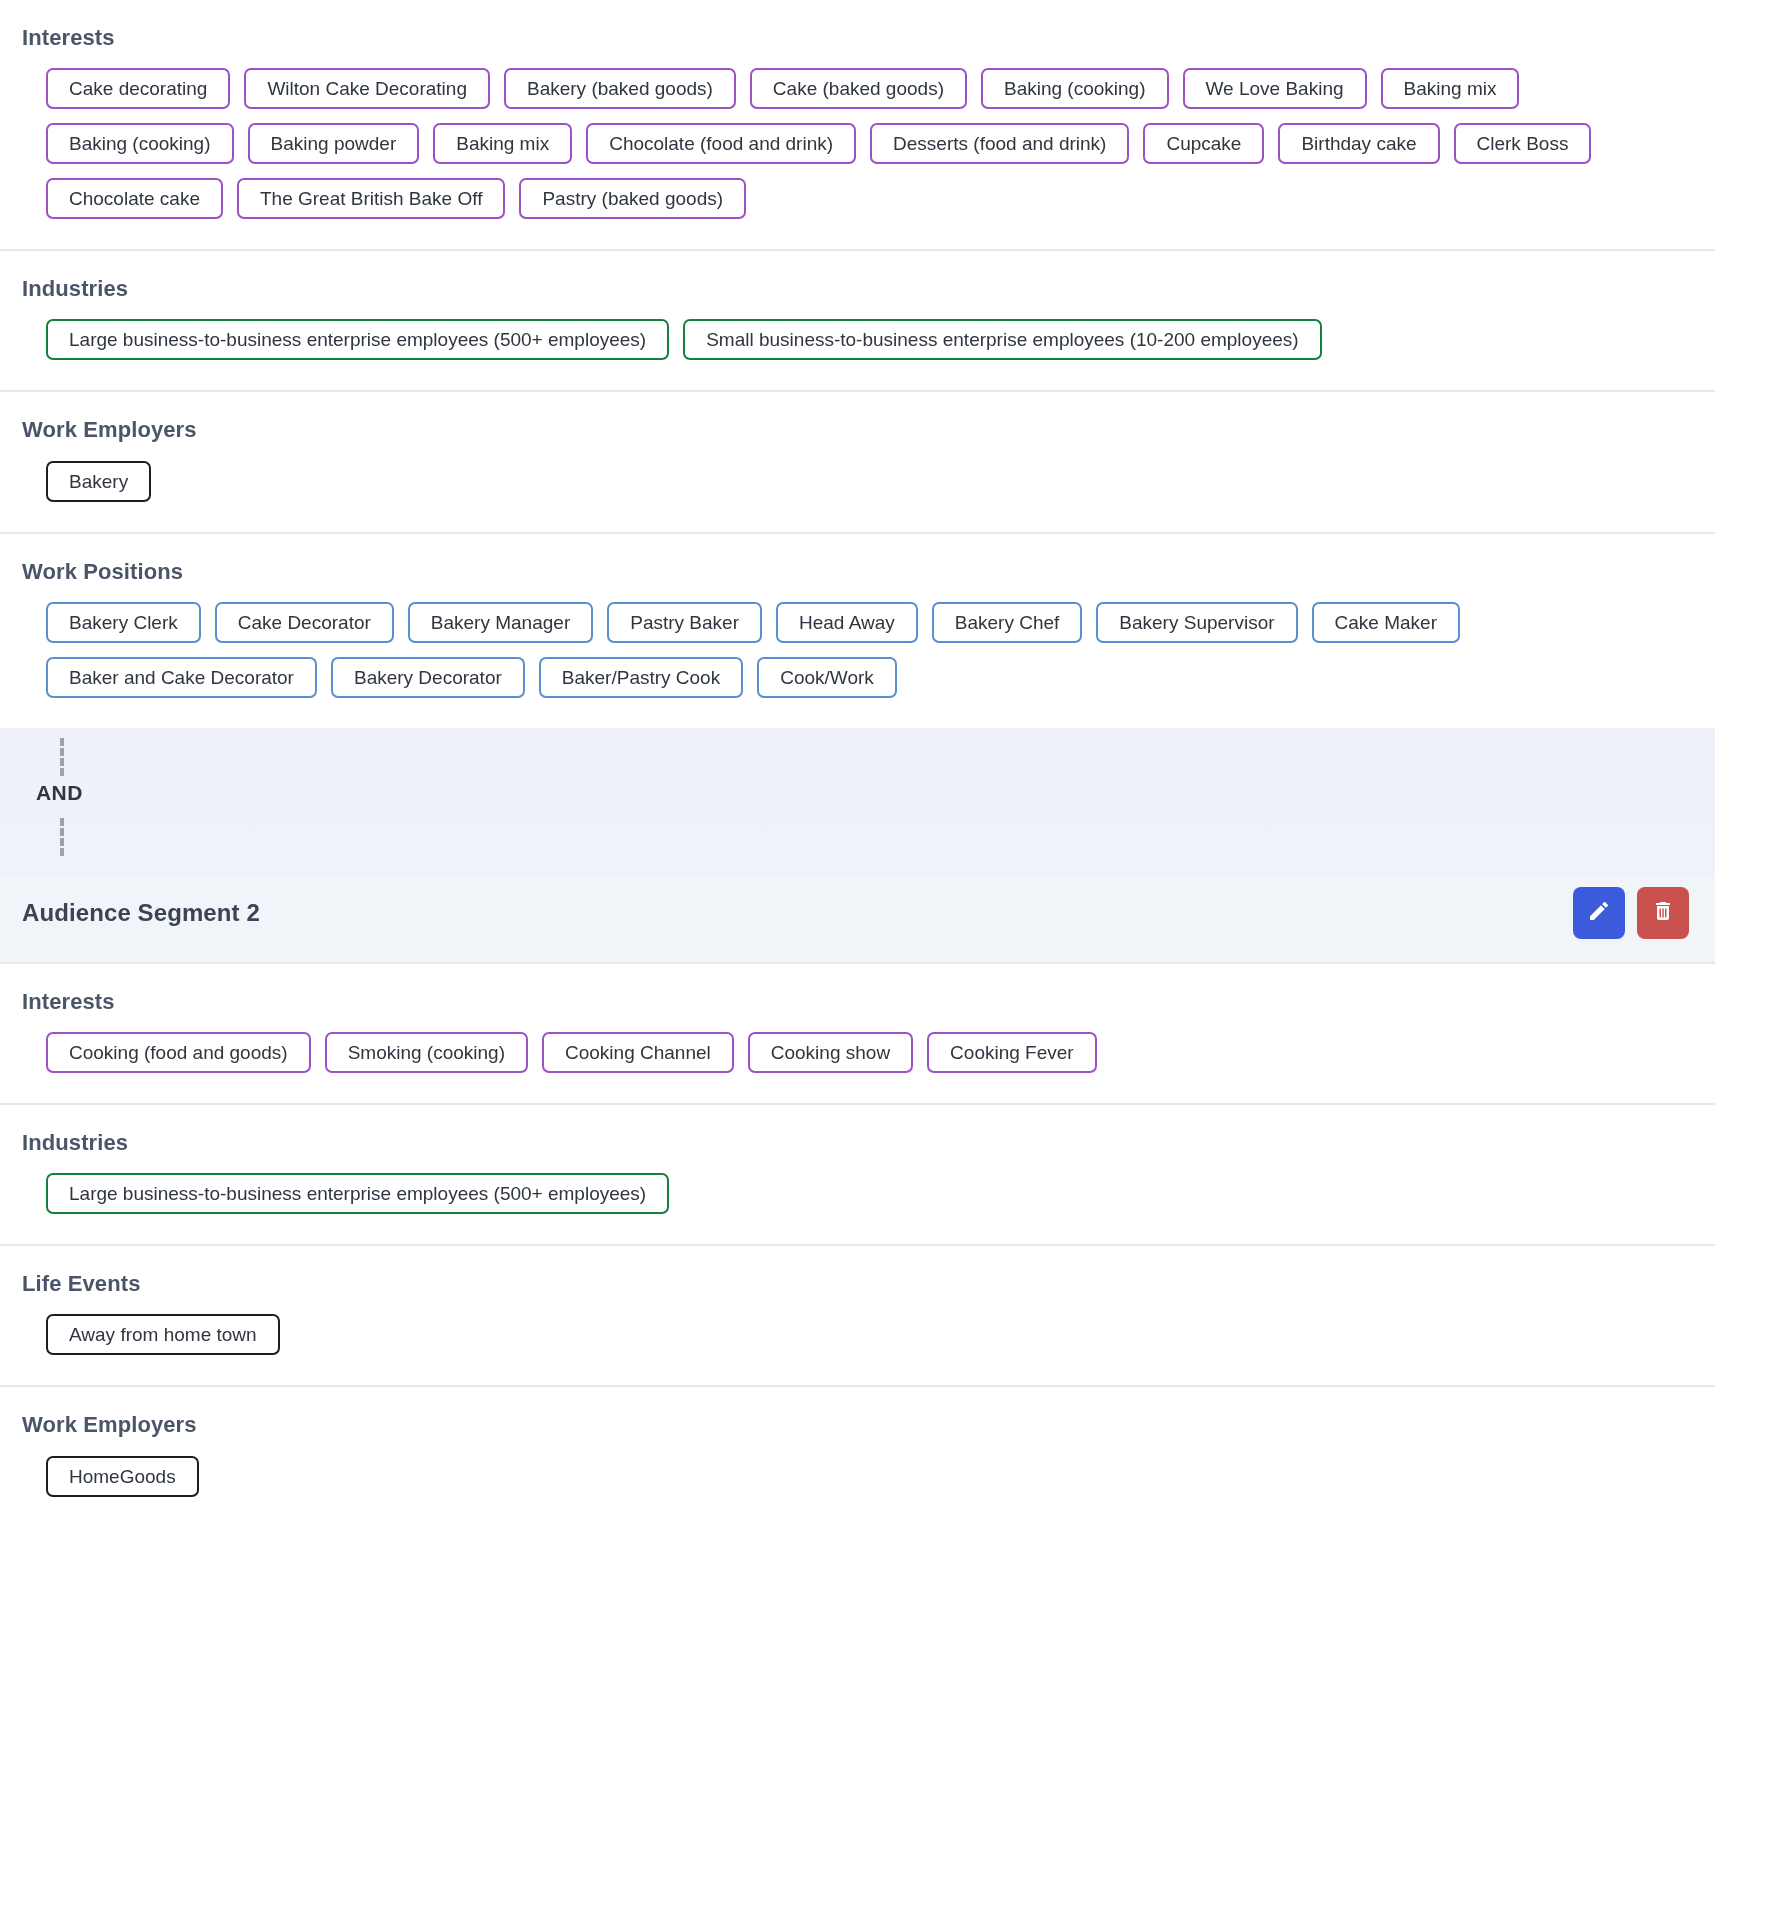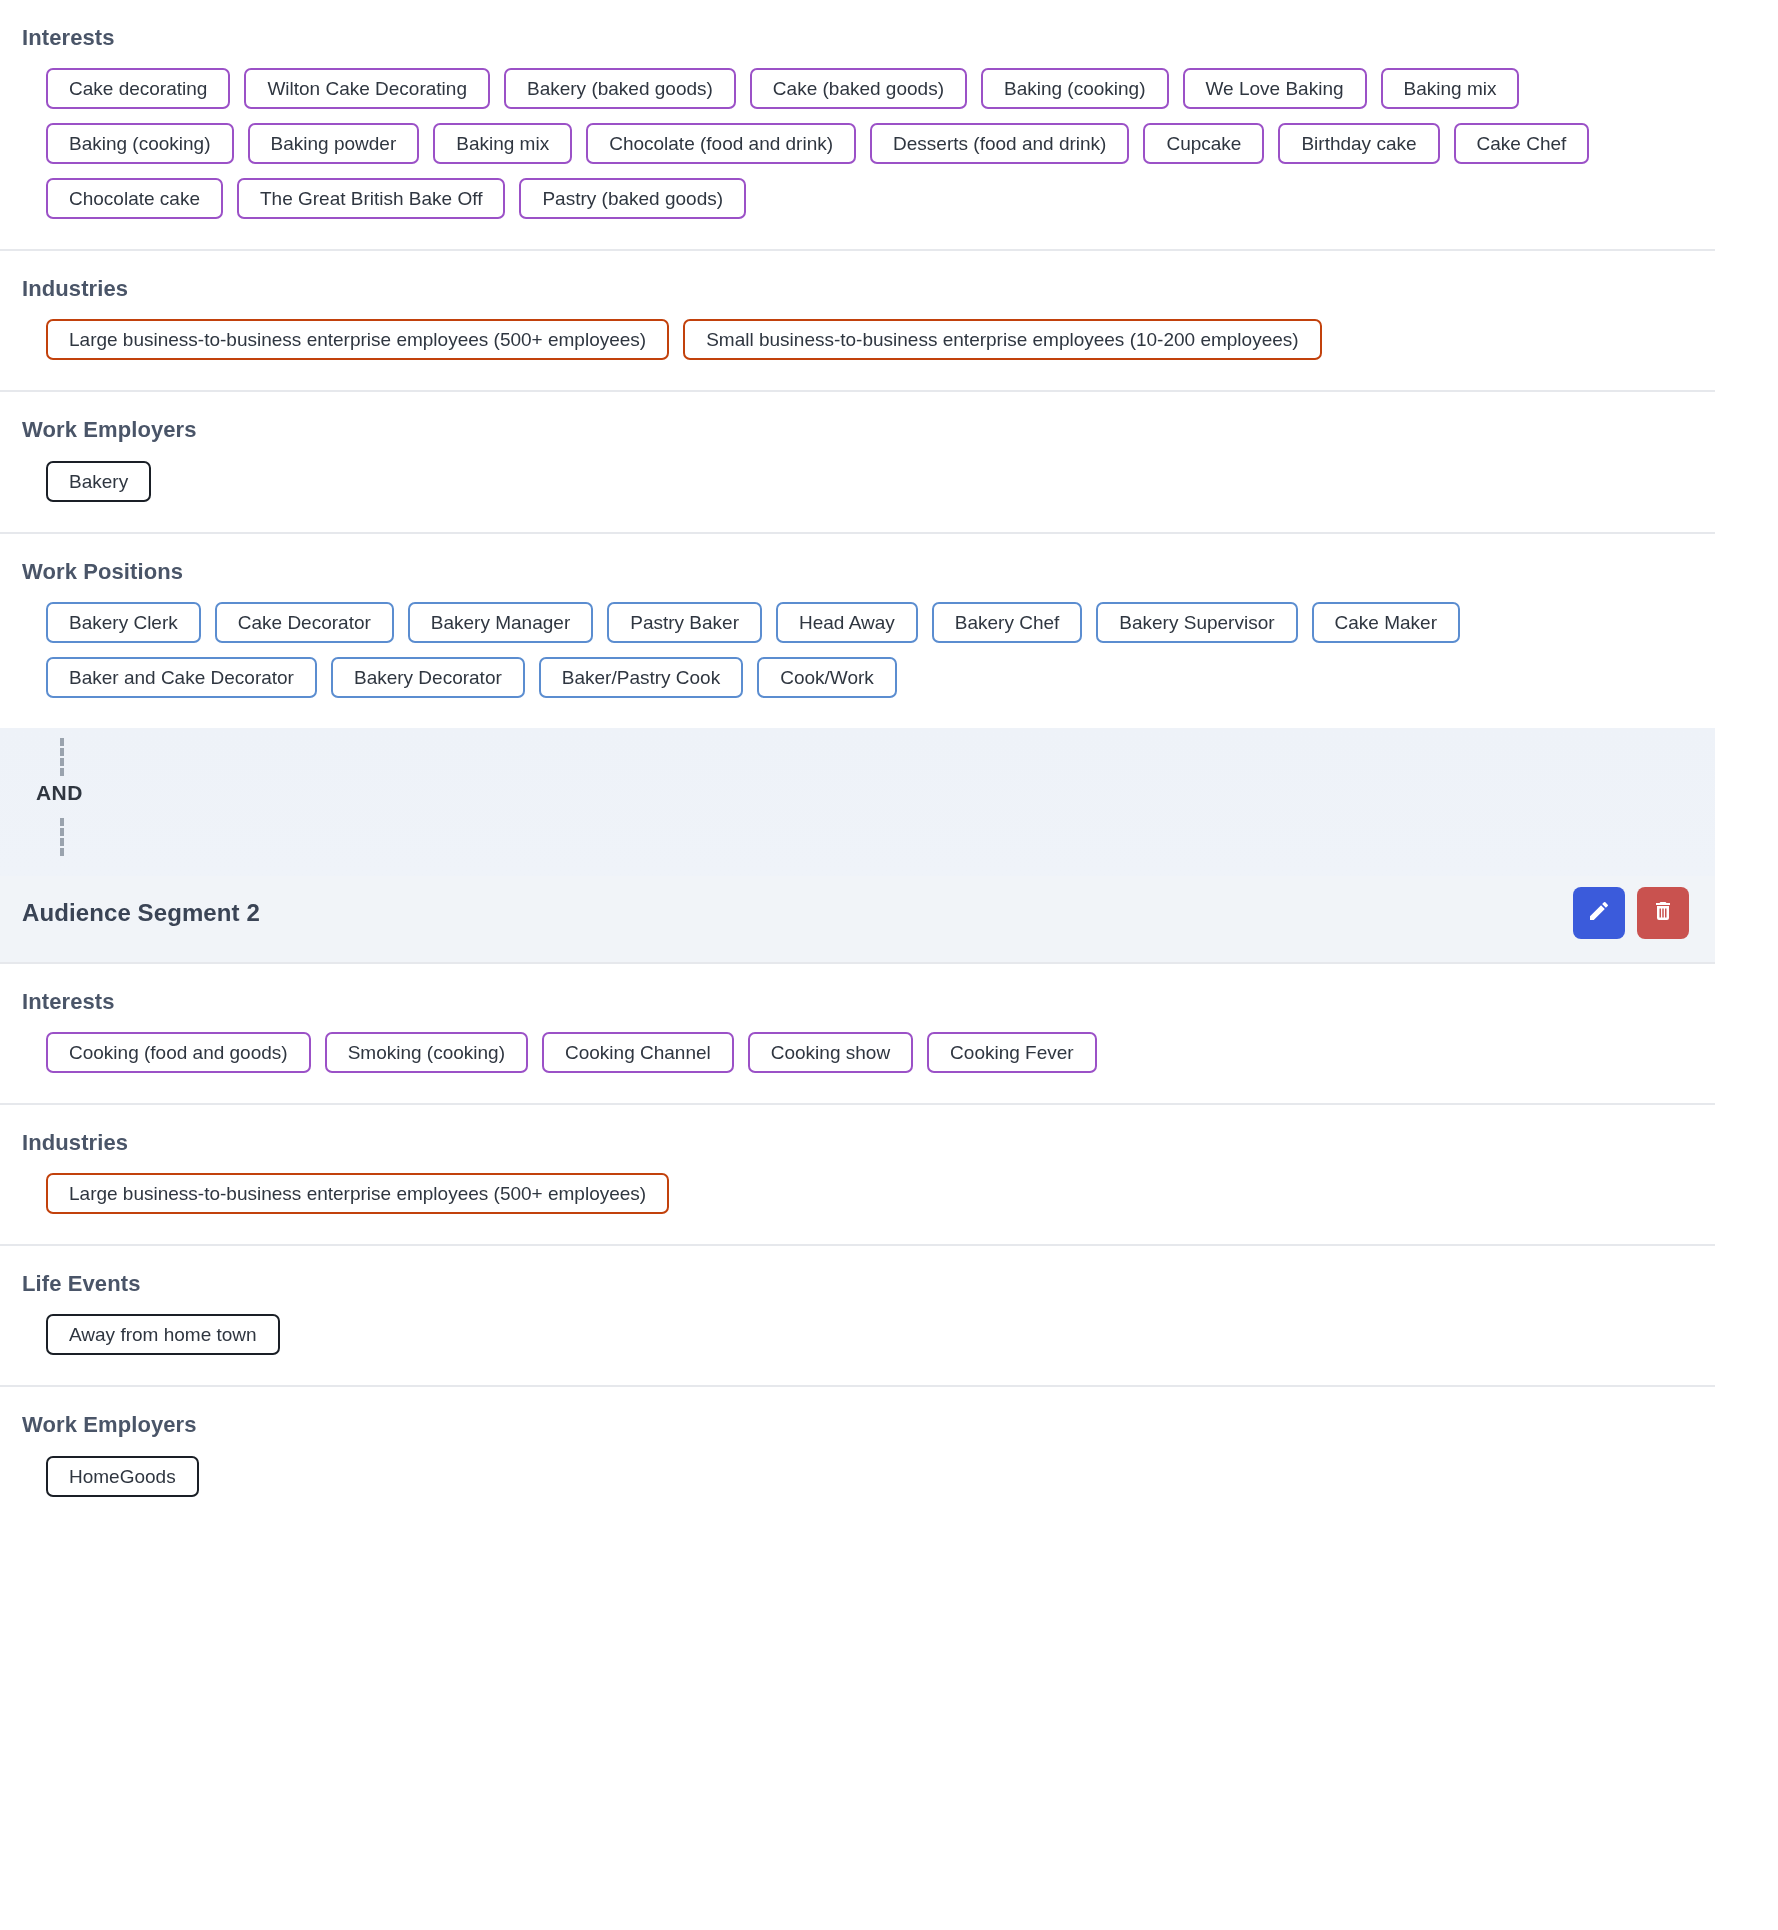--- a/index.html
+++ b/index.html
@@ -50,21 +50,21 @@
     height: 41px;
     padding: 0 21px;
     border-radius: 7px;
     background: #ffffff;
     font-size: 19px;
     line-height: 1;
     white-space: nowrap;
     color: #2f3640;
   }
   .tag.interest   { border: 2px solid #9b51c7; }
-  .tag.industry   { border: 2px solid #c2410c; }
+  .tag.industry   { border: 2px solid #15803d; }
   .tag.employer   { border: 2px solid #1a1f26; }
   .tag.position   { border: 2px solid #5b8dd0; }
   .tag.life-event { border: 2px solid #1a1f26; }
 
   
   .and-block {
     background: #eef2f9;
     background: linear-gradient(180deg,#eef2f8 0%, #eff3f9 100%);
     height: 148px;
     position: relative;
@@ -132,21 +132,21 @@
           <div class="tag interest">Baking (cooking)</div>
           <div class="tag interest">We Love Baking</div>
           <div class="tag interest">Baking mix</div>
           <div class="tag interest">Baking (cooking)</div>
           <div class="tag interest">Baking powder</div>
           <div class="tag interest">Baking mix</div>
           <div class="tag interest">Chocolate (food and drink)</div>
           <div class="tag interest">Desserts (food and drink)</div>
           <div class="tag interest">Cupcake</div>
           <div class="tag interest">Birthday cake</div>
-          <div class="tag interest">Cake Chef</div>
+          <div class="tag interest">Clerk Boss</div>
           <div class="tag interest">Chocolate cake</div>
           <div class="tag interest">The Great British Bake Off</div>
           <div class="tag interest">Pastry (baked goods)</div>
         </div>
       </div>
       <div class="section">
         <div class="section-title">Industries</div>
         <div class="tag-wrap">
           <div class="tag industry">Large business-to-business enterprise employees (500+ employees)</div>
           <div class="tag industry">Small business-to-business enterprise employees (10-200 employees)</div>

